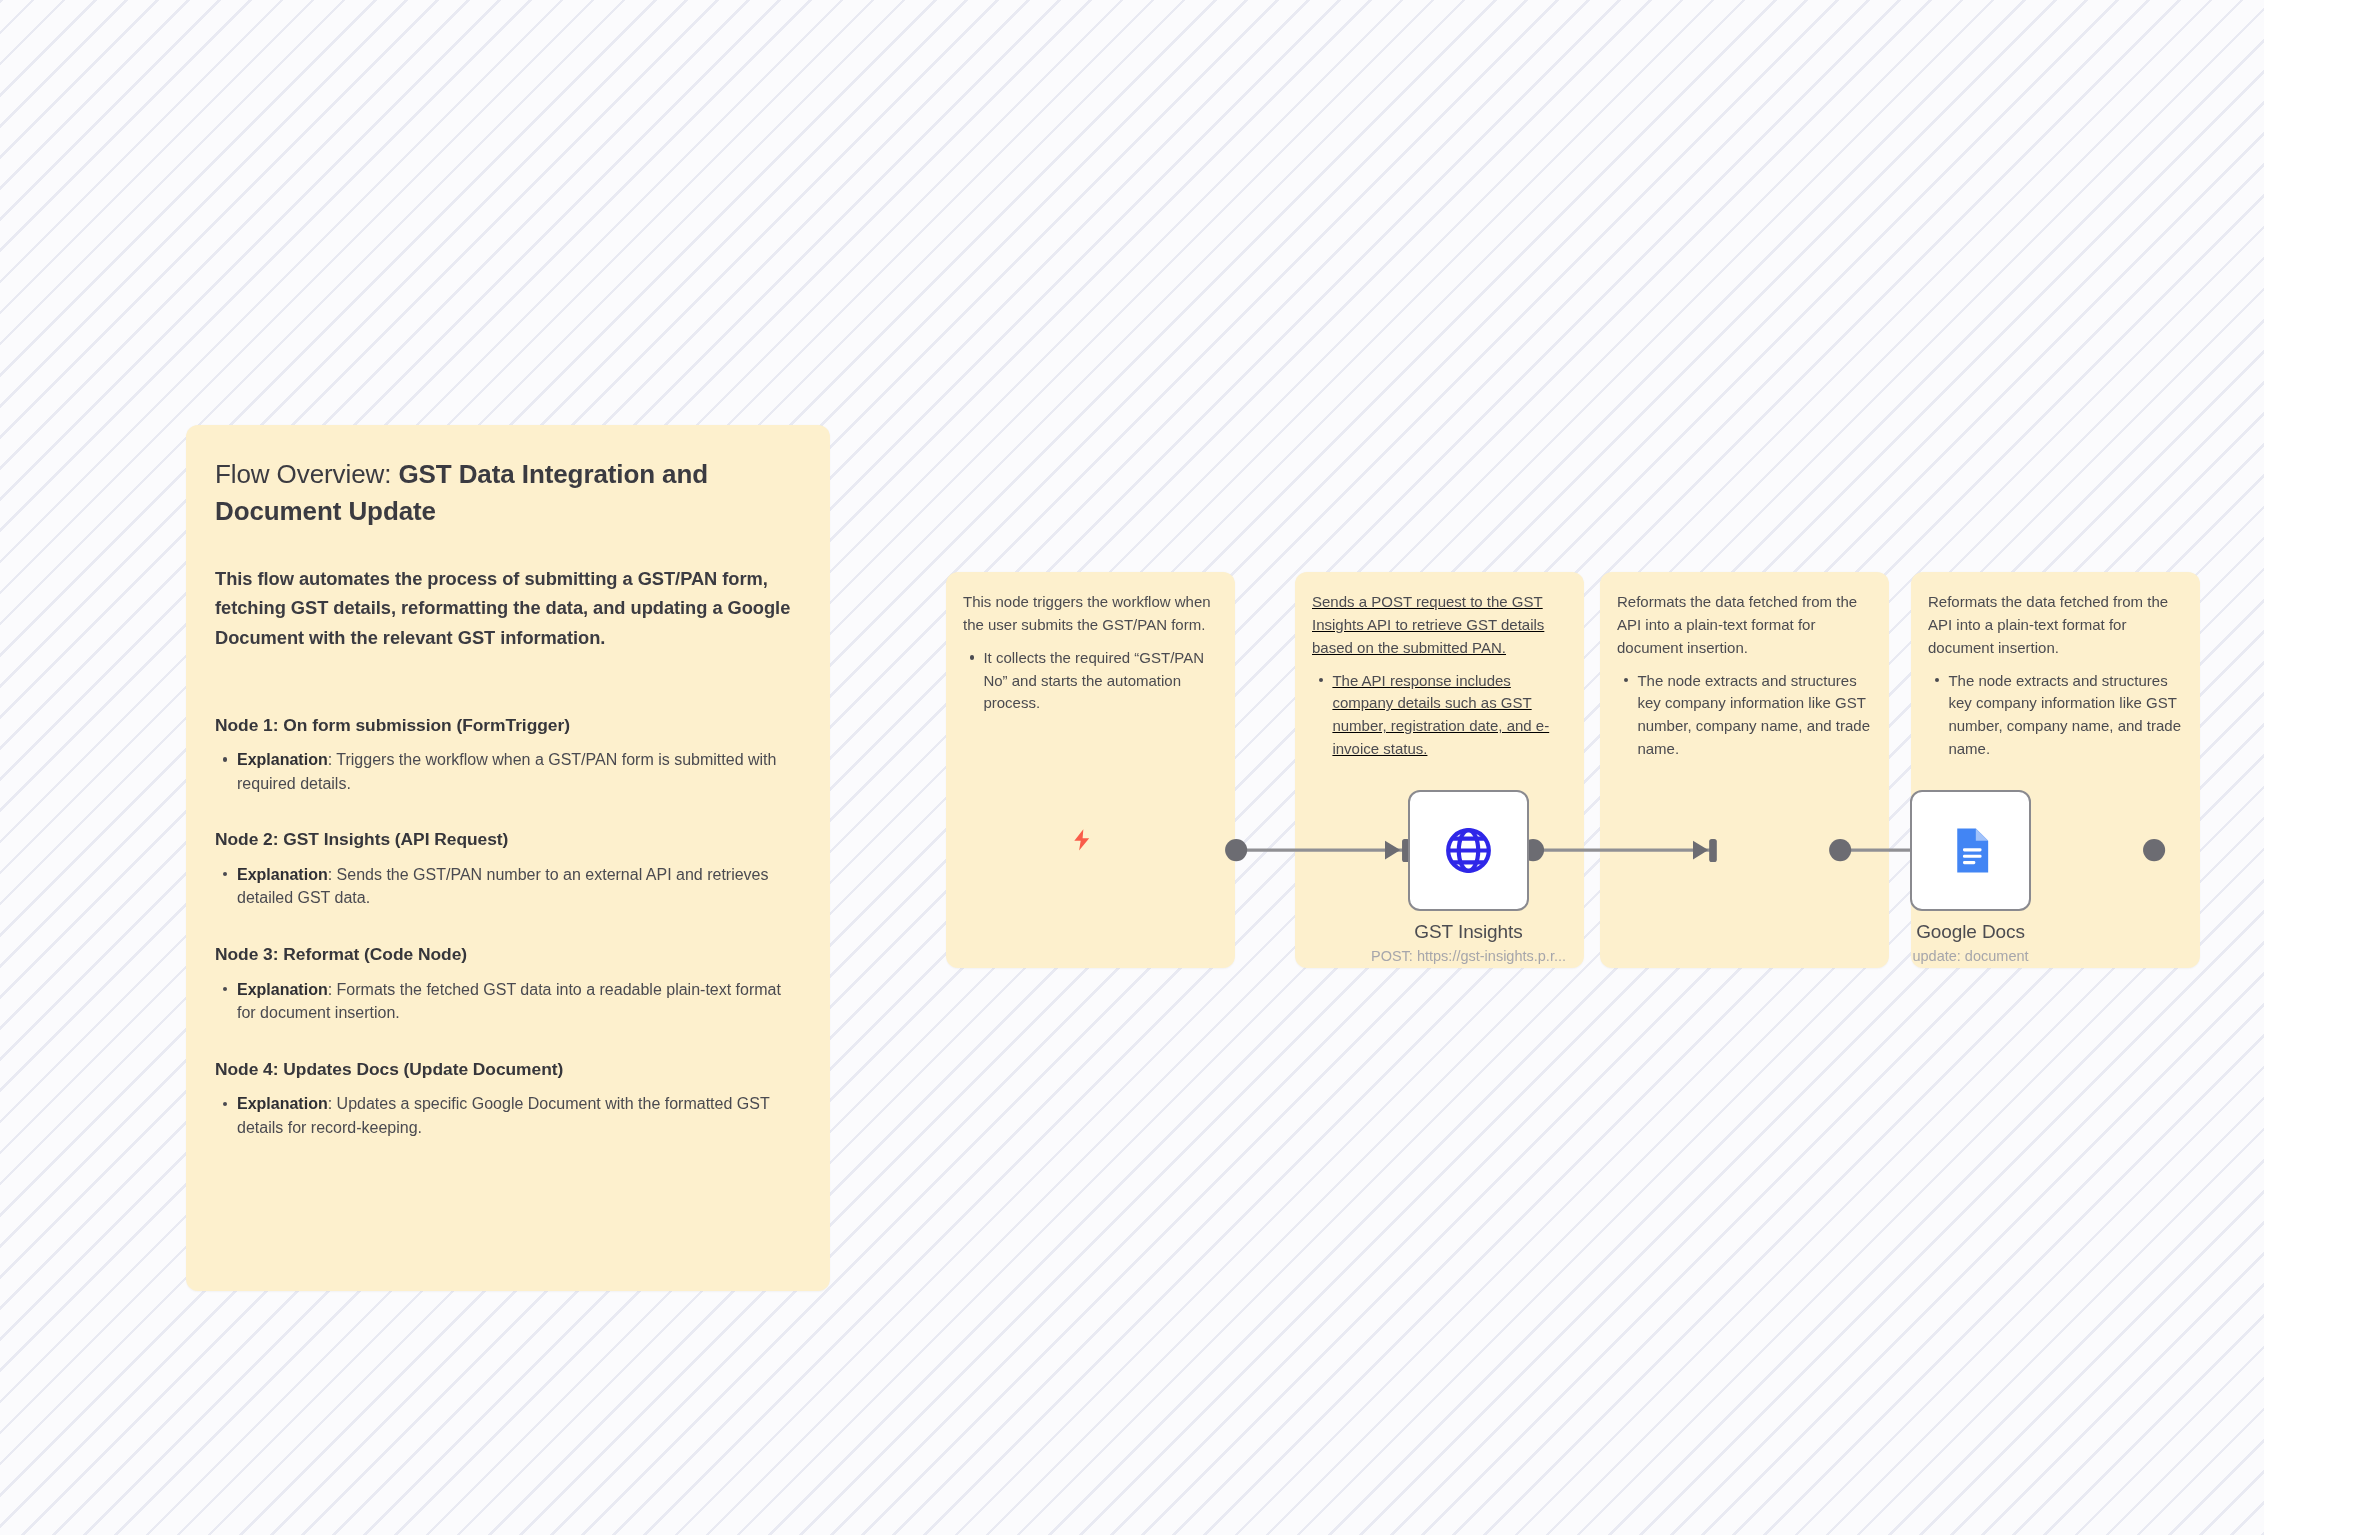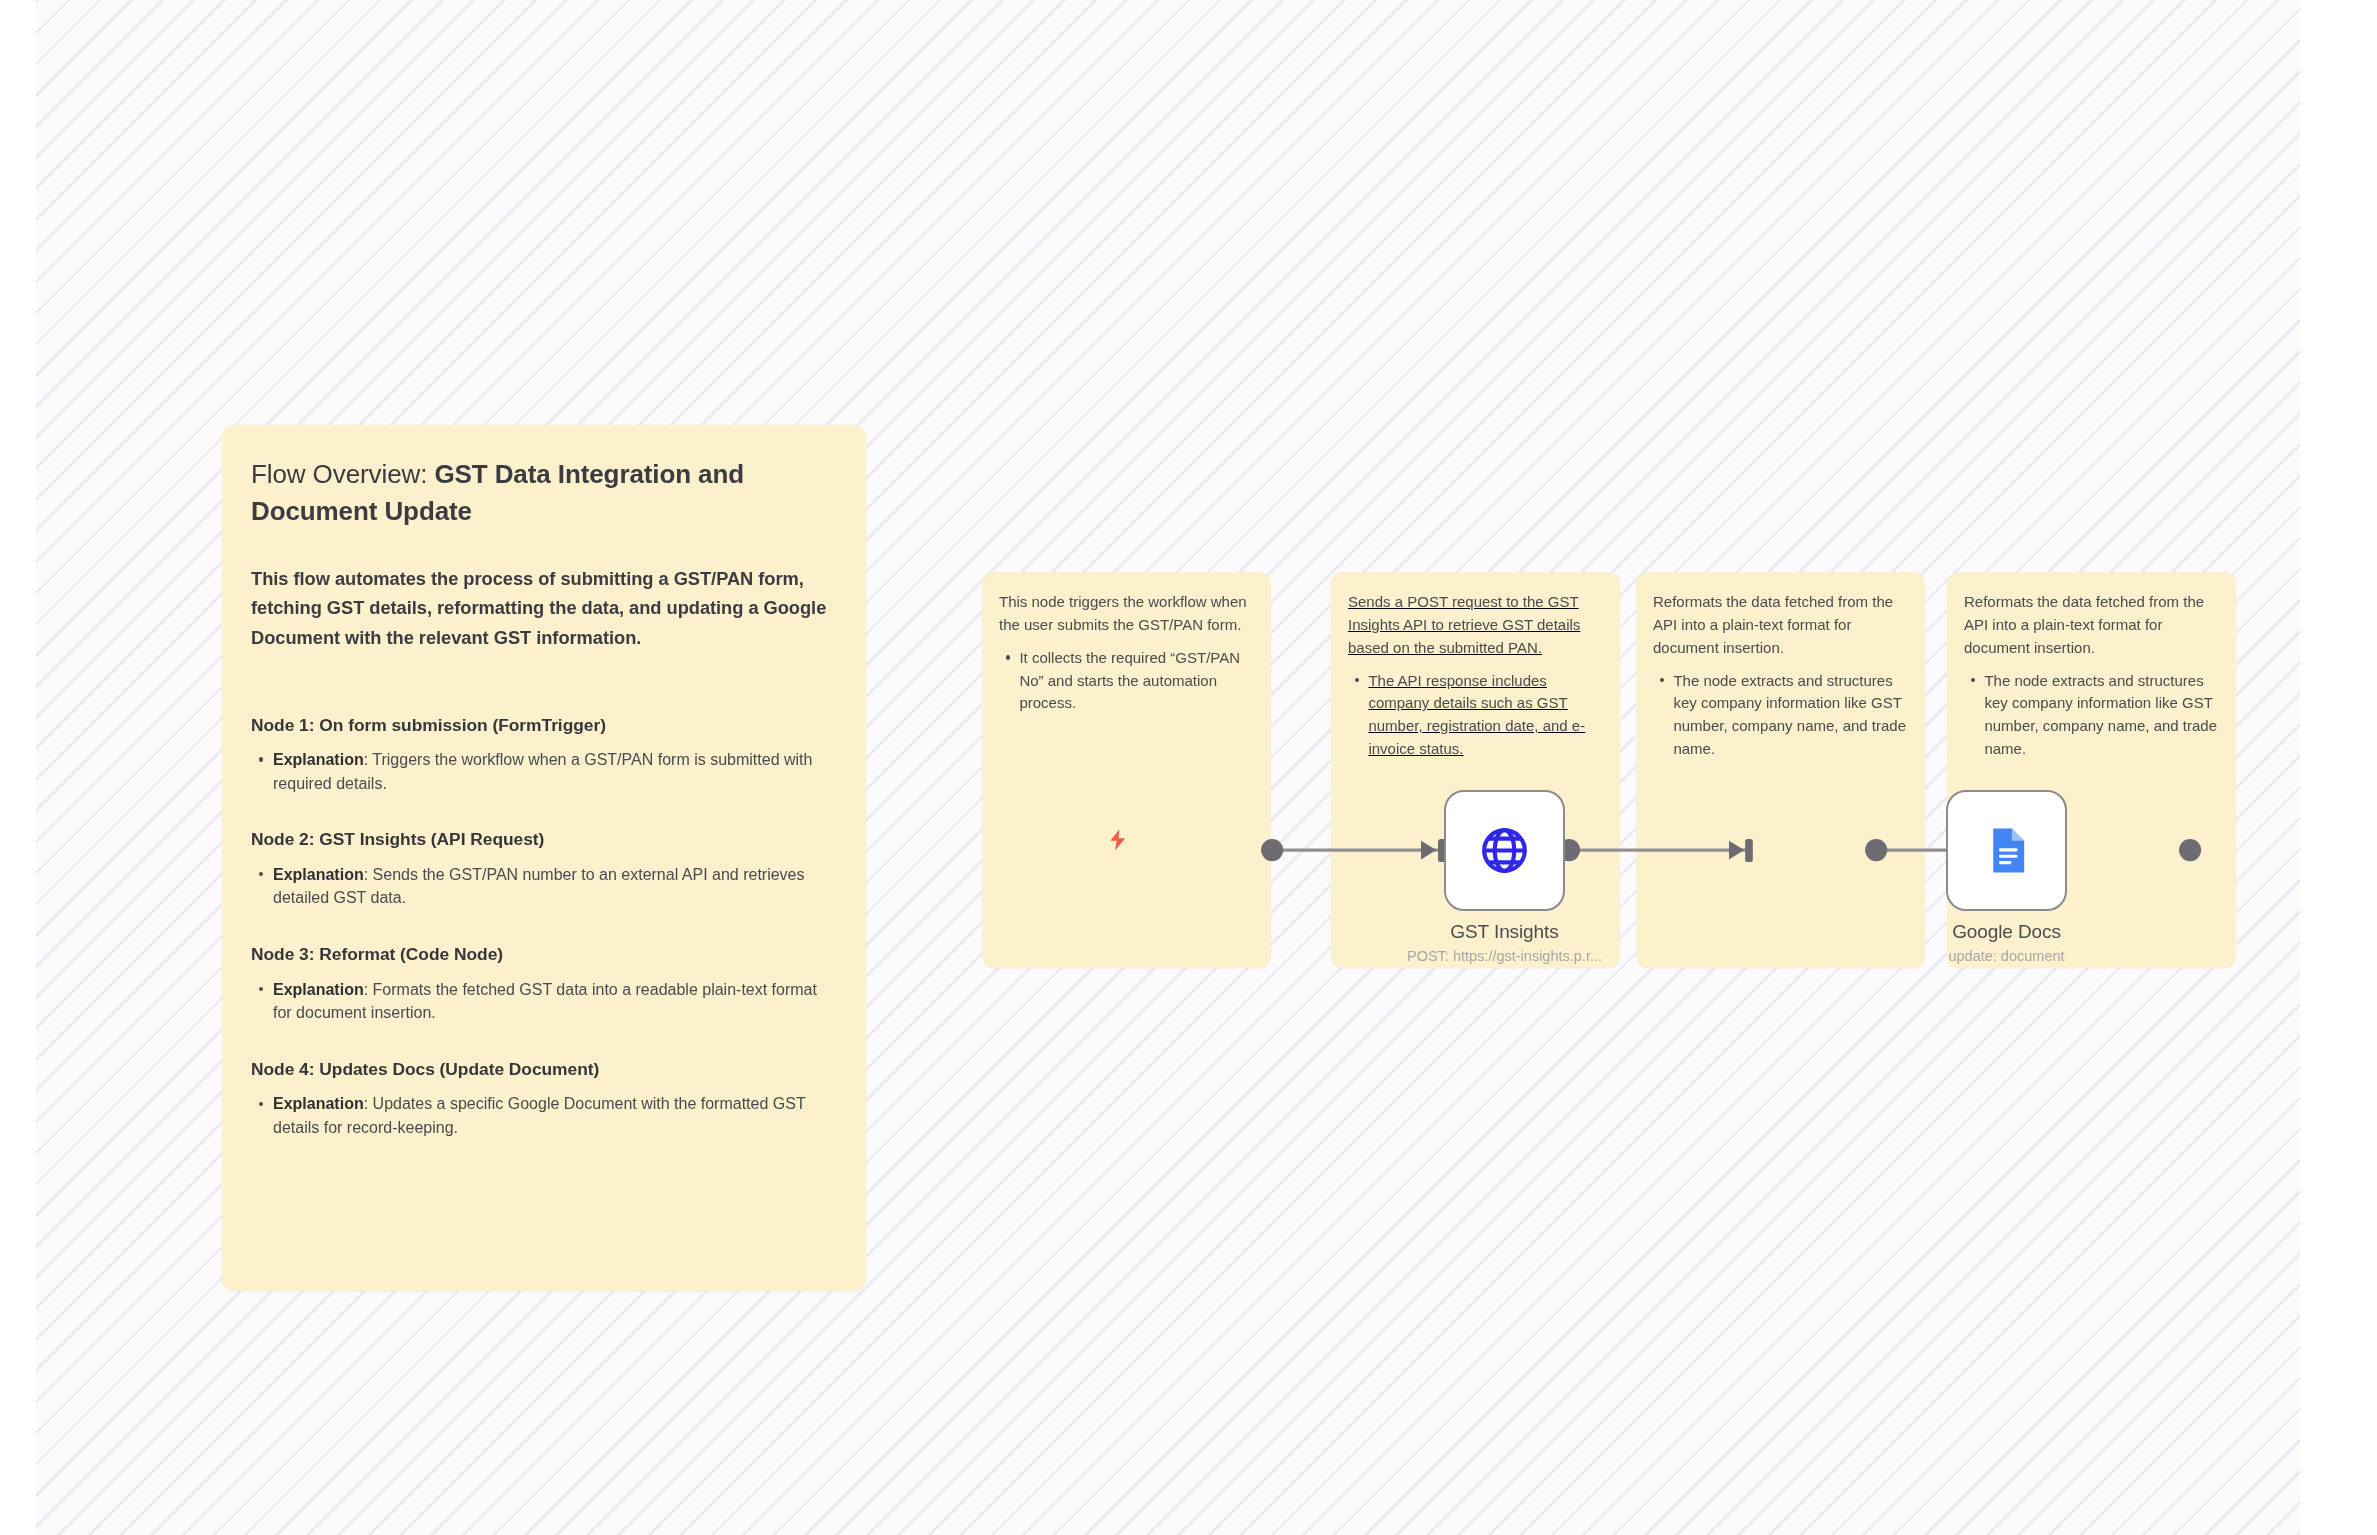--- a/index.html
+++ b/index.html
@@ -17,21 +17,20 @@
     width: 2264px;
     height: 1536px;
     background-color: #fbfbfd;
     background-image: repeating-linear-gradient(
       135deg,
       rgba(218, 220, 234, 0.55) 0px,
       rgba(218, 220, 234, 0.55) 2.6px,
       rgba(255, 255, 255, 0) 2.6px,
       rgba(255, 255, 255, 0) 22px
     );
-    margin-left: 36px;
   }
 
   
   .sticky {
     position: absolute;
     background: #fdf0cd;
     border-radius: 12px;
     box-shadow: 0 0.9px 1.7px rgba(0,0,0,0.04);
   }
 
@@ -137,21 +136,21 @@
     pointer-events: none;
   }
 
   
   .node {
     position: absolute;
     width: 121px;
     height: 121px;
     background: #ffffff;
     border: 2.1px solid #8a8a8f;
-    border-radius: 20px;
+    border-radius: 12px;
     display: flex;
     align-items: center;
     justify-content: center;
   }
   .node.trigger {
     border-radius: 60px 12px 12px 60px;
   }
 
   #node-form   { left: 1111px; top: 790px; }
   #node-http   { left: 1408px; top: 790px; }

